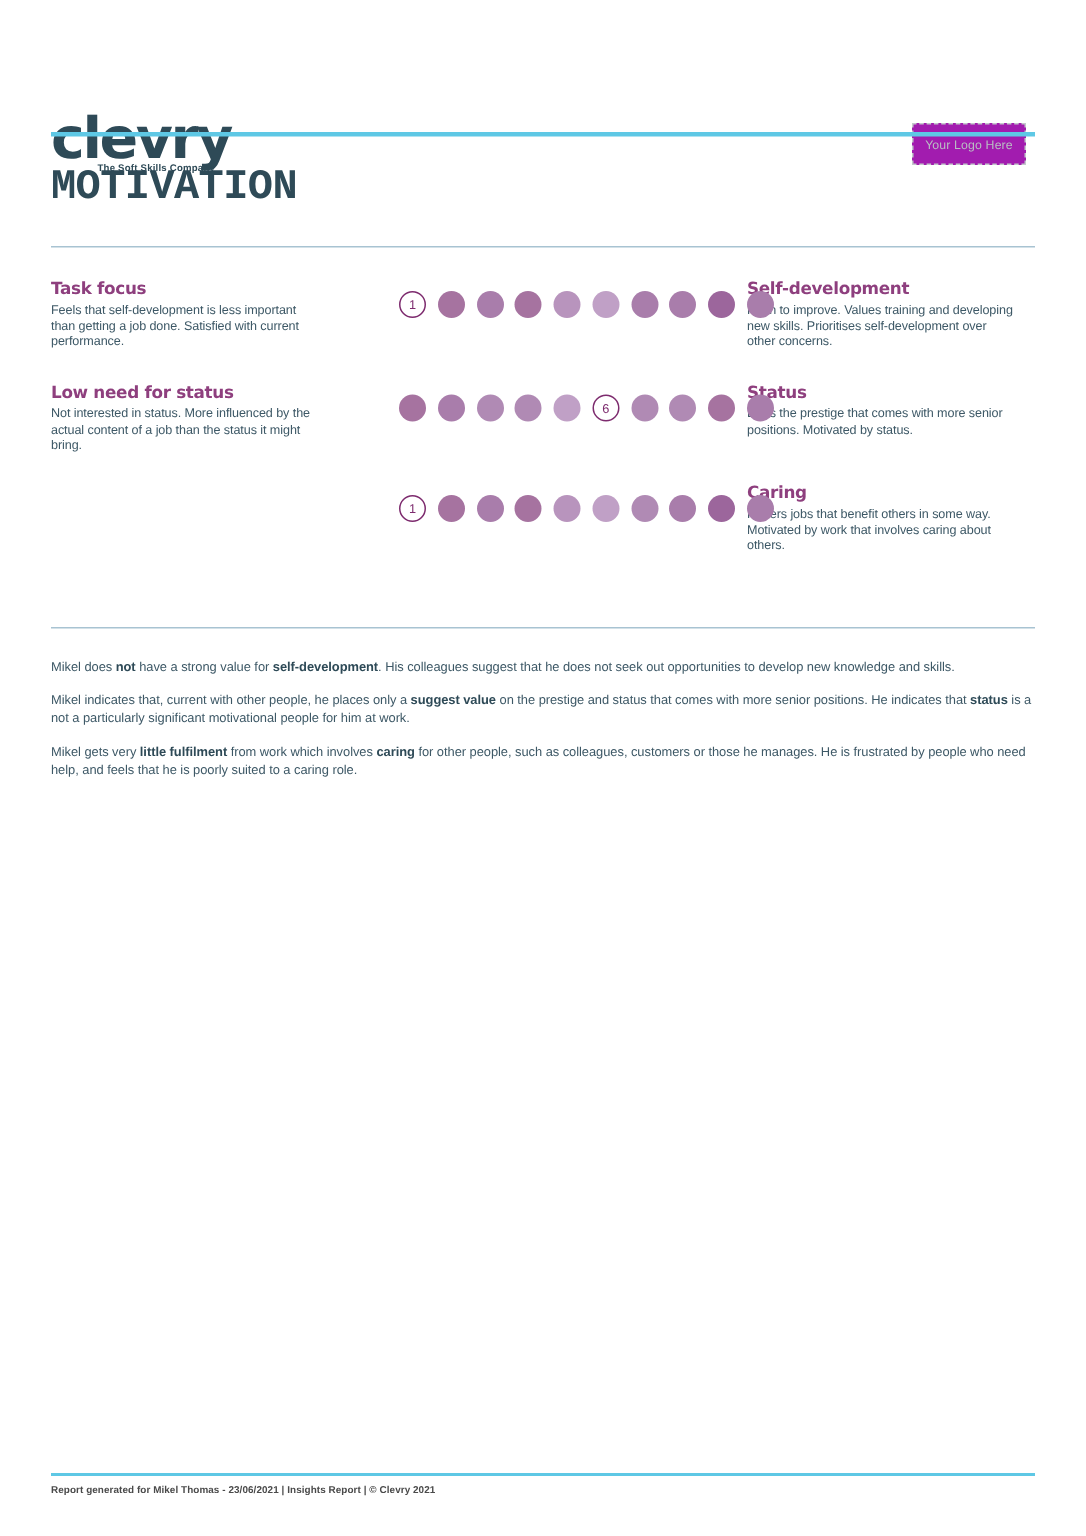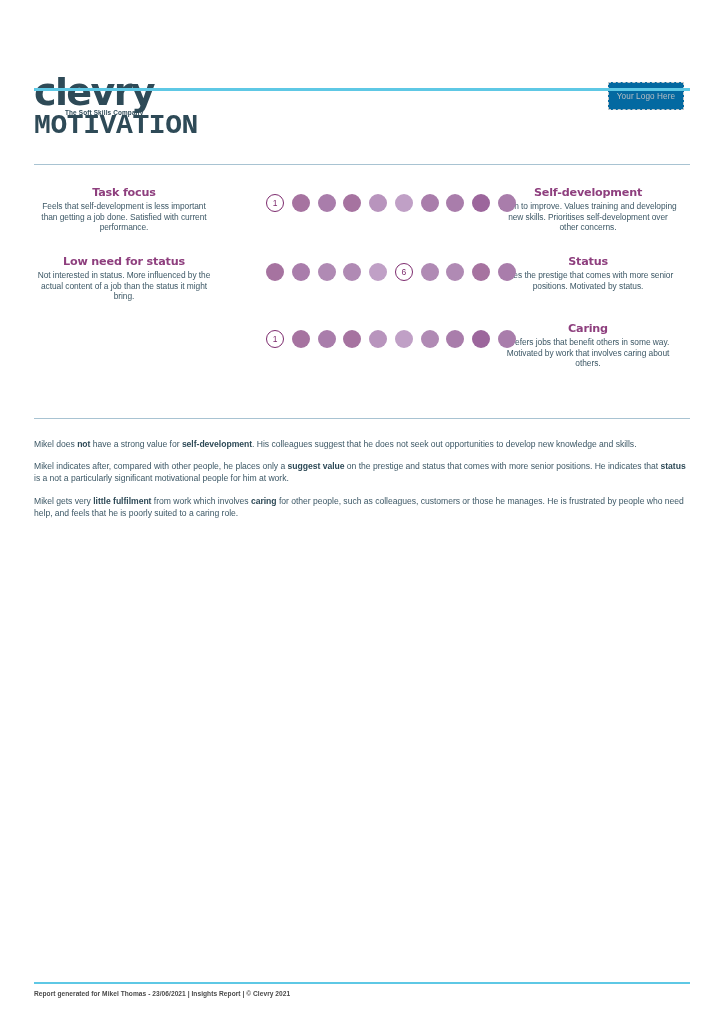--- a/index.html
+++ b/index.html
@@ -54,21 +54,21 @@
     margin-top: -3px;
     margin-left: 31px;
   }
   .logo-placeholder {
     position: absolute;
     right: 6px;
     top: 10px;
     width: 74px;
     height: 26px;
     border: 1px dashed #c3c9cc;
-    background: #0369a1;
+    background: #a21caf;
     color: #b9bfc3;
     font-size: 8.2px;
     display: flex;
     align-items: center;
     justify-content: center;
     letter-spacing: 0.1px;
   }
 
   .header-rule {
     position: absolute;
@@ -103,21 +103,20 @@
   
   .traits {
     position: absolute;
     left: 34px;
     top: 186px;
     width: 656px;
   }
   .trait-row {
     position: relative;
     width: 656px;
-    text-align: center;
   }
   .trait-row.r1 { height: 69px; }
   .trait-row.r2 { height: 67px; }
   .trait-row.r3 { height: 70px; }
 
   .trait-side {
     position: absolute;
     top: 0;
     width: 180px;
   }
@@ -302,21 +301,21 @@
           <div class="dot" style="background: rgb(156, 102, 156);"></div>
           <div class="dot" style="background: rgb(169, 125, 171);"></div>
         </div>
       </div>
     </div>
 
   <div class="narr-rule"></div>
 
   <div class="narrative" id="narrative">
       <p><span>Mikel does </span><b>not</b><span> have a strong value for </span><b>self-development</b><span>. His colleagues suggest that he does not seek out opportunities to develop new knowledge and skills.</span></p>
-      <p><span>Mikel indicates after, compared with other people, he places only a </span><b>suggest value</b><span> on the prestige and status that comes with more senior positions. He indicates that </span><b>status</b><span> is a not a particularly significant motivational people for him at work.</span></p>
+      <p><span>Mikel indicates that, current with other people, he places only a </span><b>suggest value</b><span> on the prestige and status that comes with more senior positions. He indicates that </span><b>status</b><span> is a not a particularly significant motivational people for him at work.</span></p>
       <p><span>Mikel gets very </span><b>little fulfilment</b><span> from work which involves </span><b>caring</b><span> for other people, such as colleagues, customers or those he manages. He is frustrated by people who need help, and feels that he is poorly suited to a caring role.</span></p>
     </div>
 
   <div class="footer-rule"></div>
   <div class="footer-left">Report generated for Mikel Thomas - 23/06/2021 | Insights Report | © Clevry 2021</div>
   <div class="footer-right">Page 11 of 15</div>
 
 </div>
 
 </body></html>

